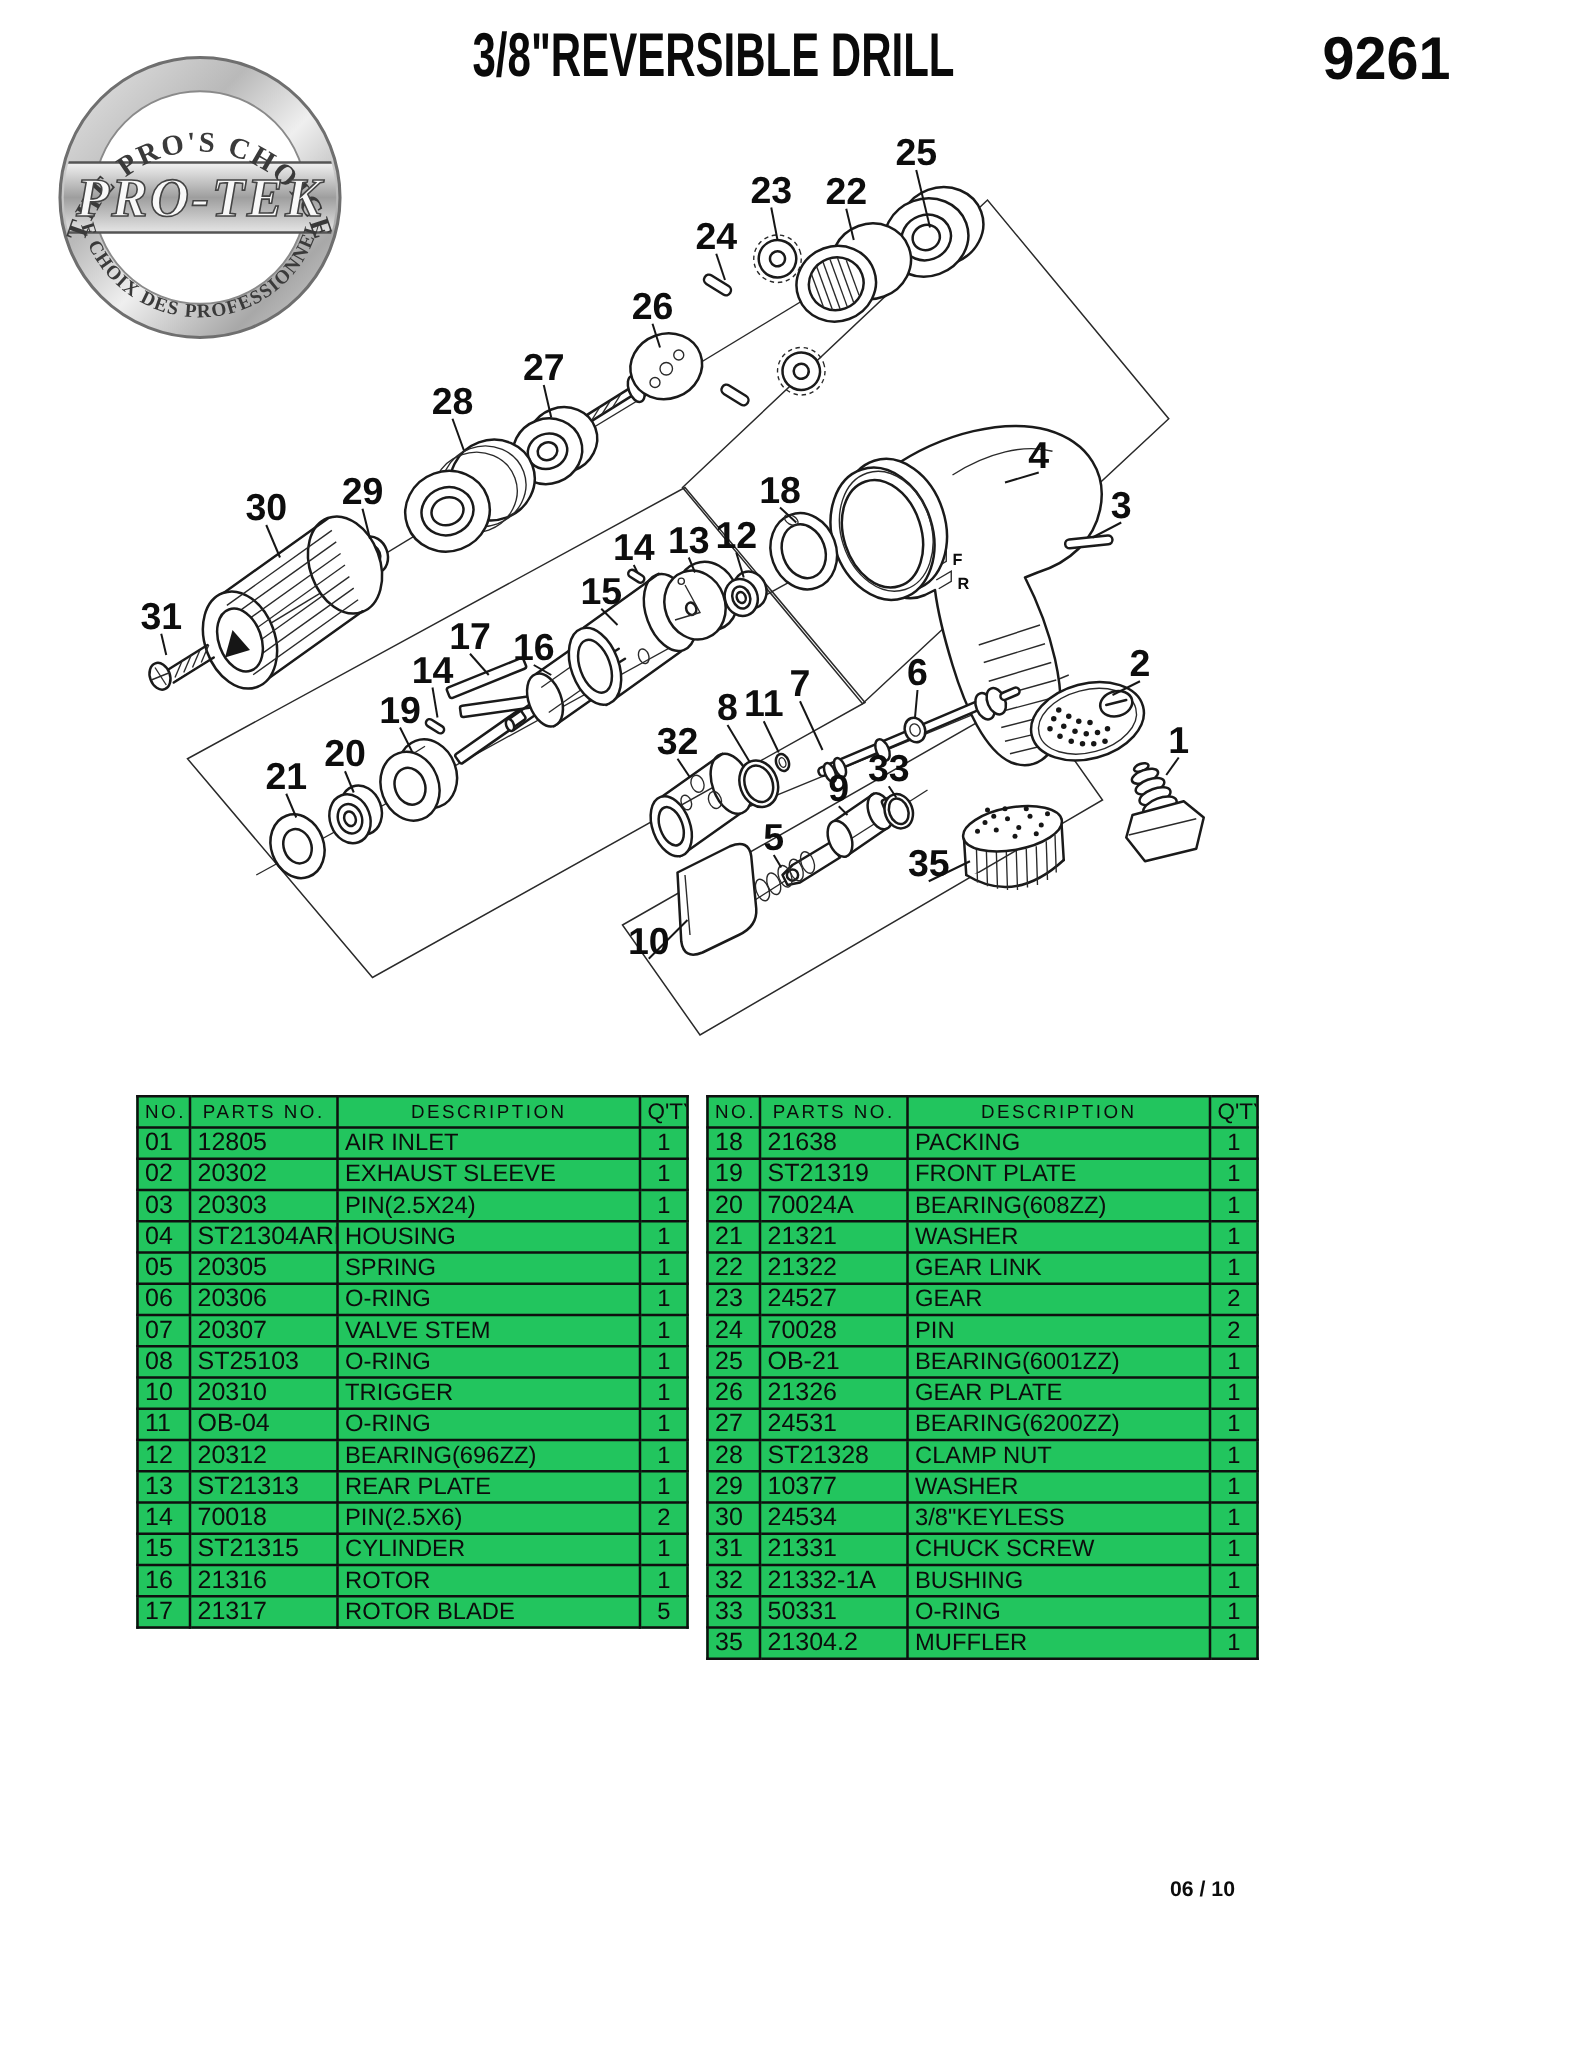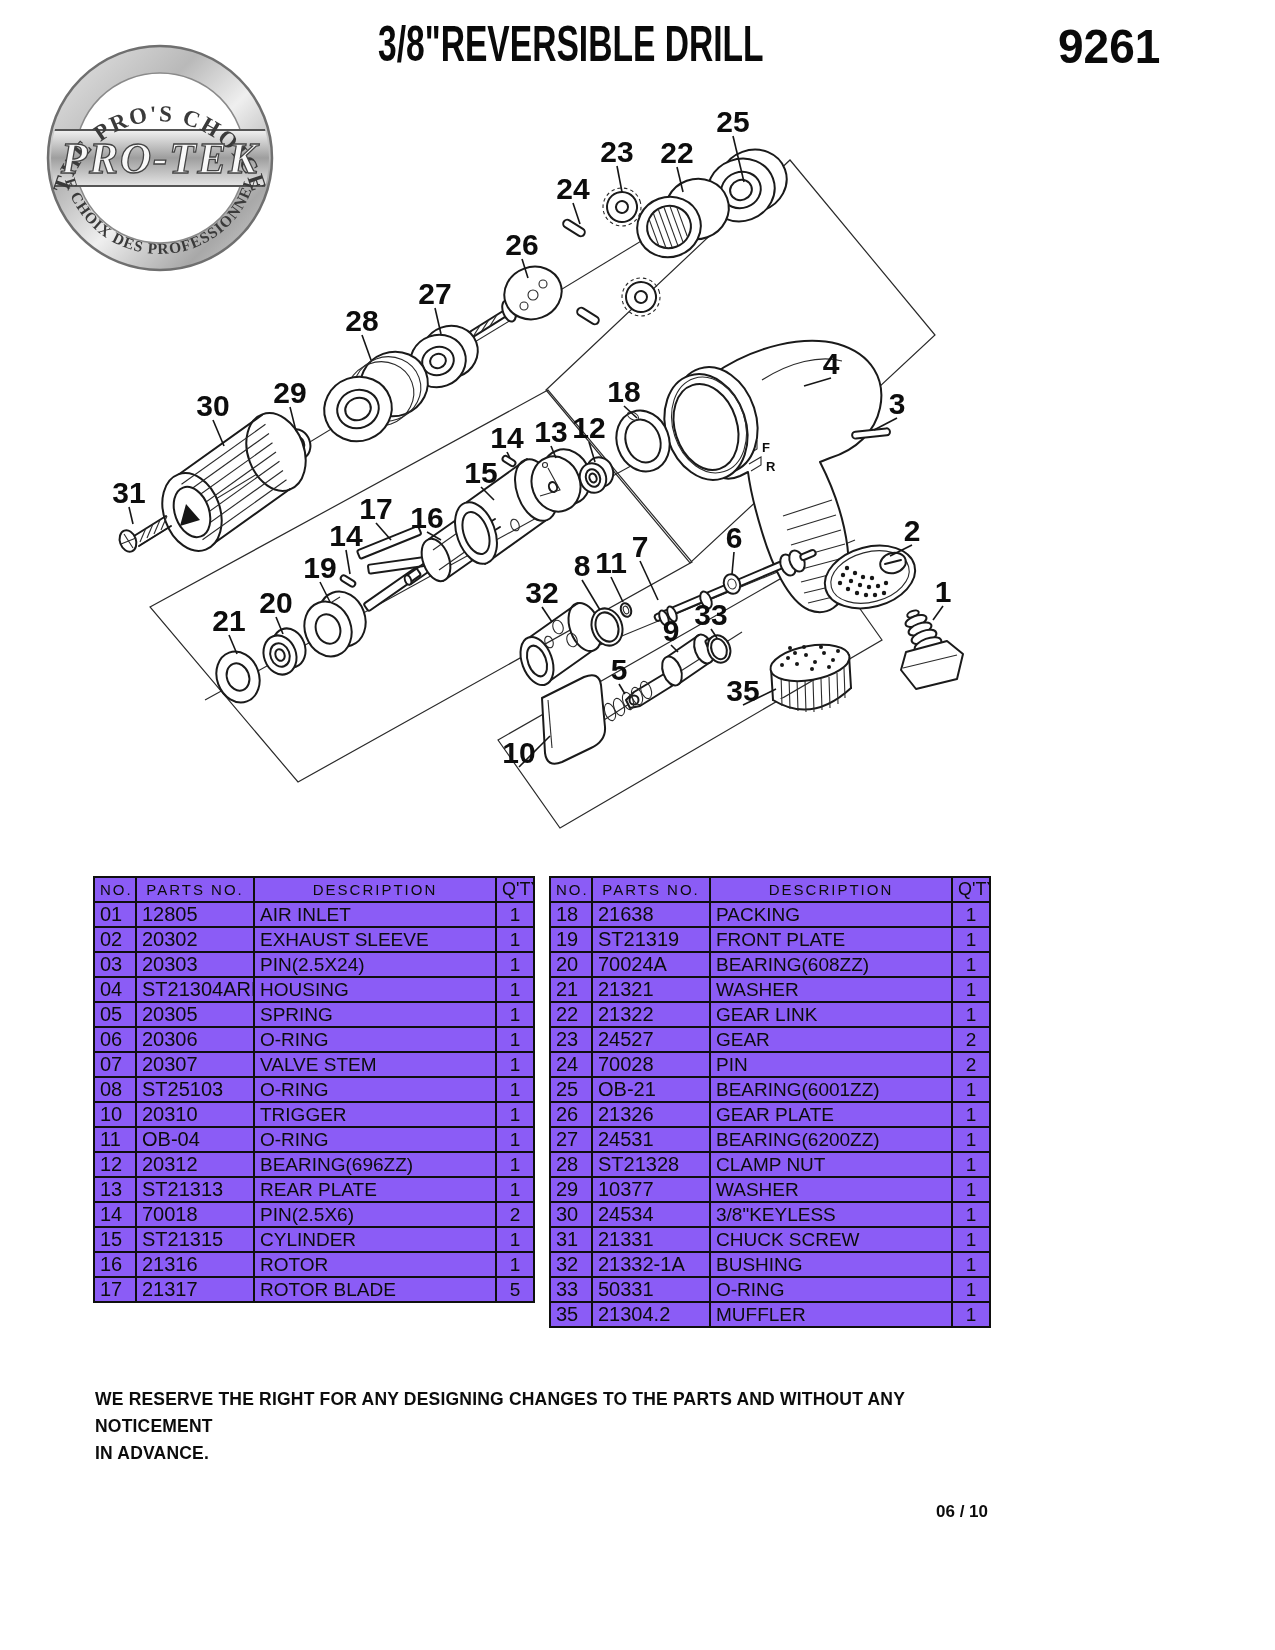--- a/index.html
+++ b/index.html
@@ -25,21 +25,21 @@
   .ln{stroke:#1a1a1a;stroke-width:2;fill:#fff;stroke-linecap:round;stroke-linejoin:round;}
   .thin{stroke:#2a2a2a;stroke-width:1.1;fill:none;}
   .frame{stroke:#2a2a2a;stroke-width:1.2;fill:none;}
   .dot{fill:#161616;stroke:none;}
   .solid{fill:#161616;stroke:none;}
   .callout{font:700 30px "Liberation Sans",sans-serif;fill:#0d0d0d;text-anchor:middle;}
   .leader{stroke:#161616;stroke-width:1.6;}
   .frlabel{font:700 13px "Liberation Sans",sans-serif;fill:#0d0d0d;}
 
   
-  .ptable{position:absolute;border-collapse:collapse;table-layout:fixed;background:#8b5cf6;}
+  .ptable{position:absolute;border-collapse:collapse;table-layout:fixed;background:#22c55e;margin-left:16px;}
   .ptable td,.ptable th{border:2px solid #0f0f0f;font-size:19px;height:21px;padding:0 5px;
       overflow:hidden;white-space:nowrap;font-weight:400;color:#0c0c0c;}
   .ptable th{font-size:15px;font-weight:400;letter-spacing:2px;text-align:center;height:23px;}
   .ptable th.qh{font-size:18px;letter-spacing:0;}
   .ptable td.no{text-align:left;padding-right:6px;font-size:20px;}
   .ptable td.pn{font-size:20px;}
   .ptable td.qt{text-align:center;}
   .t-left{left:93px;top:876px;width:440px;}
   .t-right{left:549px;top:876px;width:440px;}
 
@@ -713,18 +713,14 @@
         </tr>
         <tr>
           <td class="no">35</td>
           <td class="pn">21304.2</td>
           <td class="ds">MUFFLER</td>
           <td class="qt">1</td>
         </tr>
       </tbody>
     </table>
 
-  <div class="footer">
-    <span>WE RESERVE THE RIGHT FOR ANY DESIGNING CHANGES TO THE PARTS AND WITHOUT ANY NOTICEMENT</span><br>
-    <span>IN ADVANCE.</span>
-  </div>
   <div class="docdate">06 / 10</div>
 </div>
 
 </body></html>

